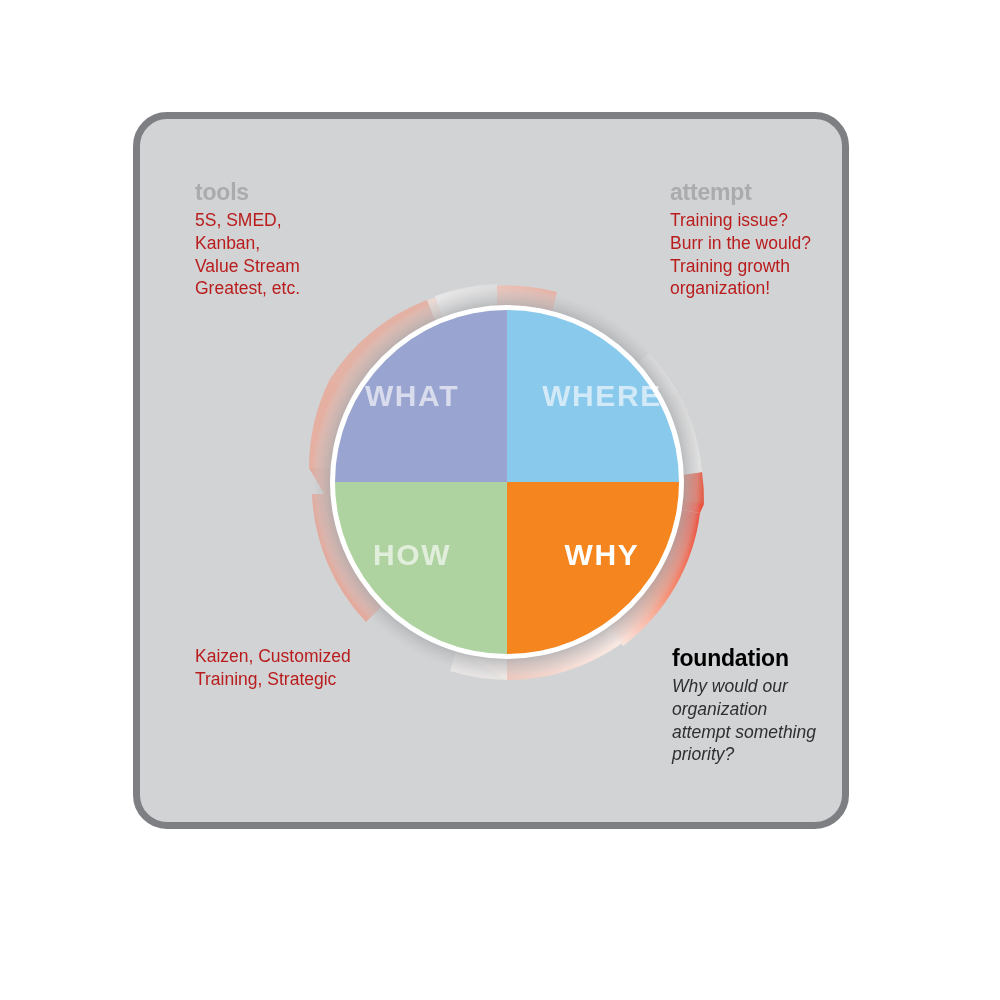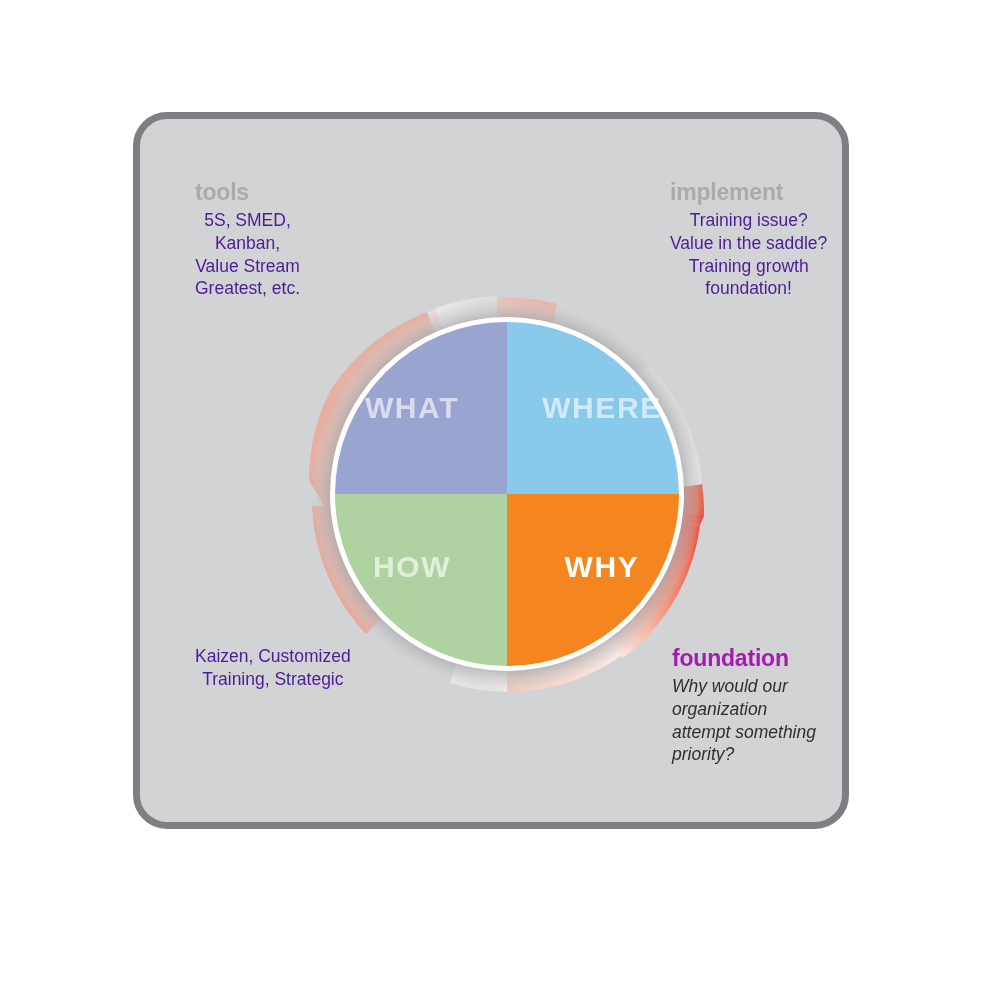--- a/index.html
+++ b/index.html
@@ -43,24 +43,24 @@
   }
 
   .block .line {
     font-size: 17.5px;
     line-height: 1.30;
     white-space: nowrap;
   }
 
   
   .faded .heading { color: #a9abad; }
-  .faded .line    { color: #4c1d95; text-align: center; }
-
-  
-  .active .heading { color: #a21caf; }
+  .faded .line    { color: #b91c1c; }
+
+  
+  .active .heading { color: #000000; }
   .active .line    { color: #2f2f32; font-style: italic; }
 
   #block-tools      { left: 188px; top: 172px; }
   #block-priority   { left: 663px; top: 172px; }
   #block-implement  { left: 188px; top: 638px; }
   #block-foundation { left: 665px; top: 638px; }
 
   .block .heading { margin-bottom: 3px; }
 
   
@@ -84,21 +84,21 @@
   .quad-label.dim    { fill: #ffffff; fill-opacity: 0.62; }
   .quad-label.bright { fill: #ffffff; fill-opacity: 1; }
 </style>
 </head>
 <body>
 
 <div id="stage">
 
   <div id="frame">
 
-    <div id="wheel" style="left:117px; top:125px;">
+    <div id="wheel" style="left:117px; top:113px;">
       <svg viewBox="0 0 500 500" xmlns="http://www.w3.org/2000/svg">
         <defs>
 
           <linearGradient id="gRight" x1="0.25" y1="1" x2="0.75" y2="0">
             <stop offset="0%" stop-color="#fae5df"></stop>
             <stop offset="45%" stop-color="#f59479"></stop>
             <stop offset="100%" stop-color="#ec4f3c"></stop>
           </linearGradient>
           <linearGradient id="gTop" x1="1" y1="0.4" x2="0" y2="0.6">
             <stop offset="0%" stop-color="#e7b2a5"></stop>
@@ -238,25 +238,25 @@
 
     <div class="block faded" id="block-tools" style="left:55px; top:60px;">
       <div class="heading">tools</div>
       <div class="line">5S, SMED,</div>
       <div class="line">Kanban,</div>
       <div class="line">Value Stream</div>
       <div class="line">Greatest, etc.</div>
     </div>
 
     <div class="block faded" id="block-priority" style="left:530px; top:60px;">
-      <div class="heading">implement</div>
+      <div class="heading">attempt</div>
       <div class="line">Training issue?</div>
-      <div class="line">Value in the saddle?</div>
+      <div class="line">Burr in the would?</div>
       <div class="line">Training growth</div>
-      <div class="line">foundation!</div>
+      <div class="line">organization!</div>
     </div>
 
     <div class="block faded" id="block-implement" style="left:55px; top:526px;">
       <div class="line">Kaizen, Customized</div>
       <div class="line">Training, Strategic</div>
     </div>
 
     <div class="block active" id="block-foundation" style="left:532px; top:526px;">
       <div class="heading">foundation</div>
       <div class="line">Why would our</div>

